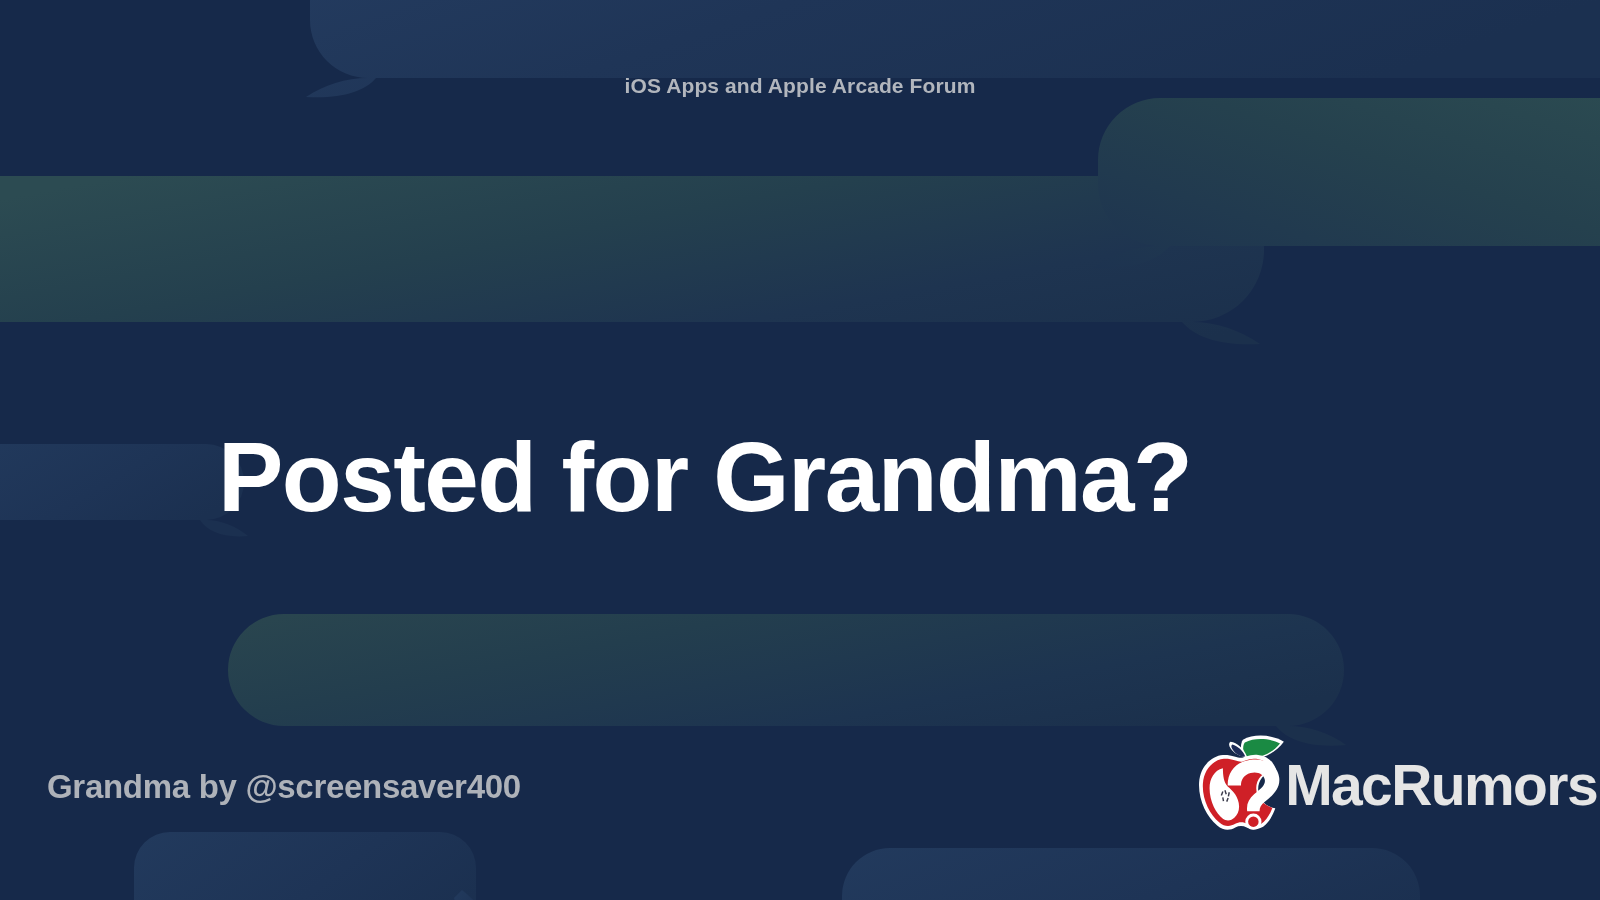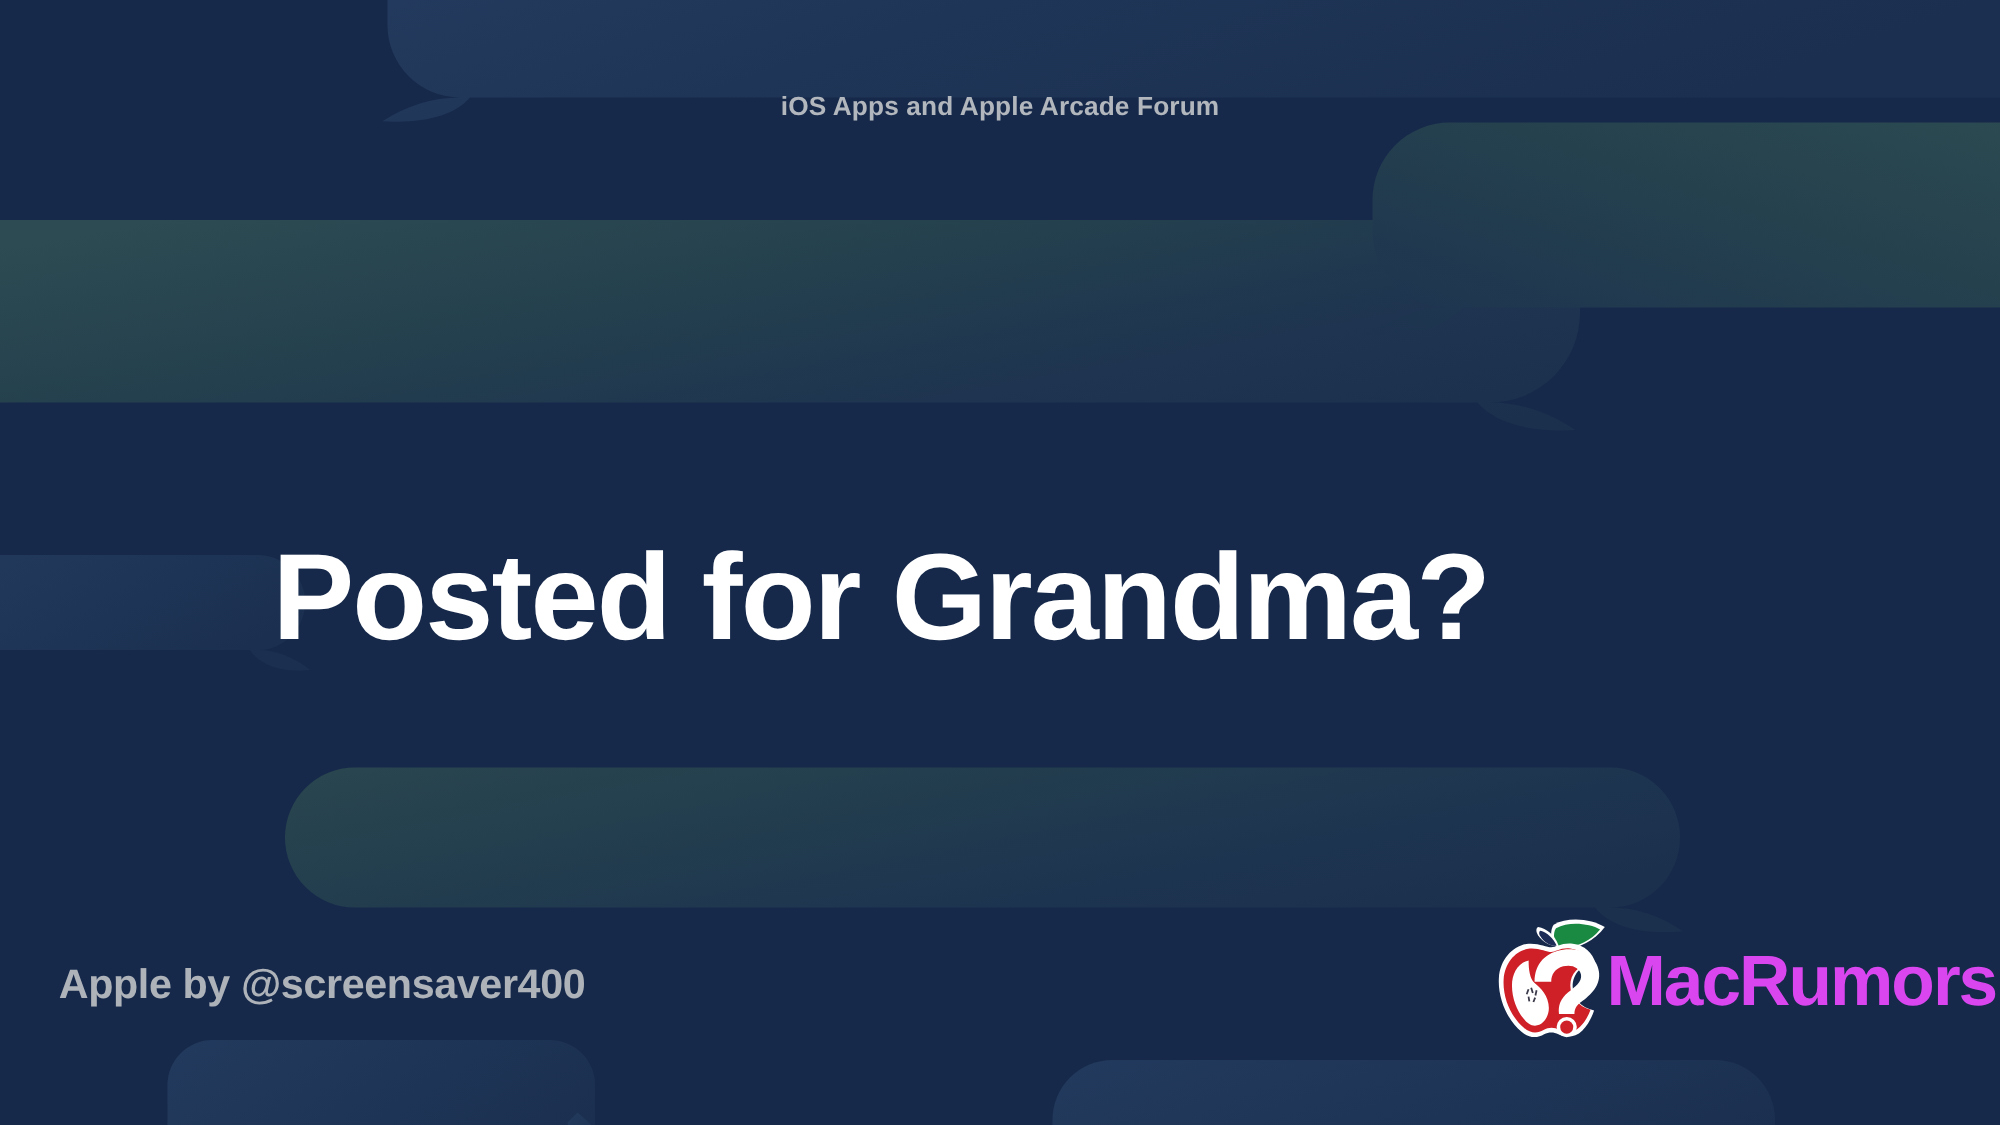--- a/index.html
+++ b/index.html
@@ -89,21 +89,21 @@
   }
   .brand-mark {
     width: 96px;
     height: 100px;
     flex: 0 0 auto;
   }
   .brand-word {
     font-size: 57px;
     font-weight: bold;
     letter-spacing: -1.6px;
-    color: #d946ef;
+    color: #e5e5e5;
     line-height: 1;
     margin-left: -4px;
     font-family: "Liberation Sans", sans-serif;
   }
 </style>
 </head>
 <body>
 
 <div id="card">
 
@@ -174,21 +174,21 @@
       <path fill="url(#gBlue2)" d="M890,848 L1372,848 a48,48 0 0 1 48,48 L1420,960 L842,960 L842,896 a48,48 0 0 1 48,-48 Z"></path>
     </g>
   </svg>
 
   <div id="content">
 
     <div class="forum-name">iOS Apps and Apple Arcade Forum</div>
 
     <h1 class="thread-title">Posted for Grandma?</h1>
 
-    <div class="posted-by">Apple by @screensaver400</div>
+    <div class="posted-by">Grandma by @screensaver400</div>
 
     <div class="brand">
 
       <svg class="brand-mark" viewBox="0 0 200 210" xmlns="http://www.w3.org/2000/svg" aria-hidden="true">
 
         <g>
 
           <path fill="#ffffff" d="M104,10 C128,-4 168,0 190,14 C170,40 140,54 112,50 C100,44 96,22 104,10 Z"></path>
           <path fill="#1a8a43" d="M108,16 C130,4 164,8 182,18 C164,40 138,50 114,46 C104,41 102,24 108,16 Z"></path>
 

